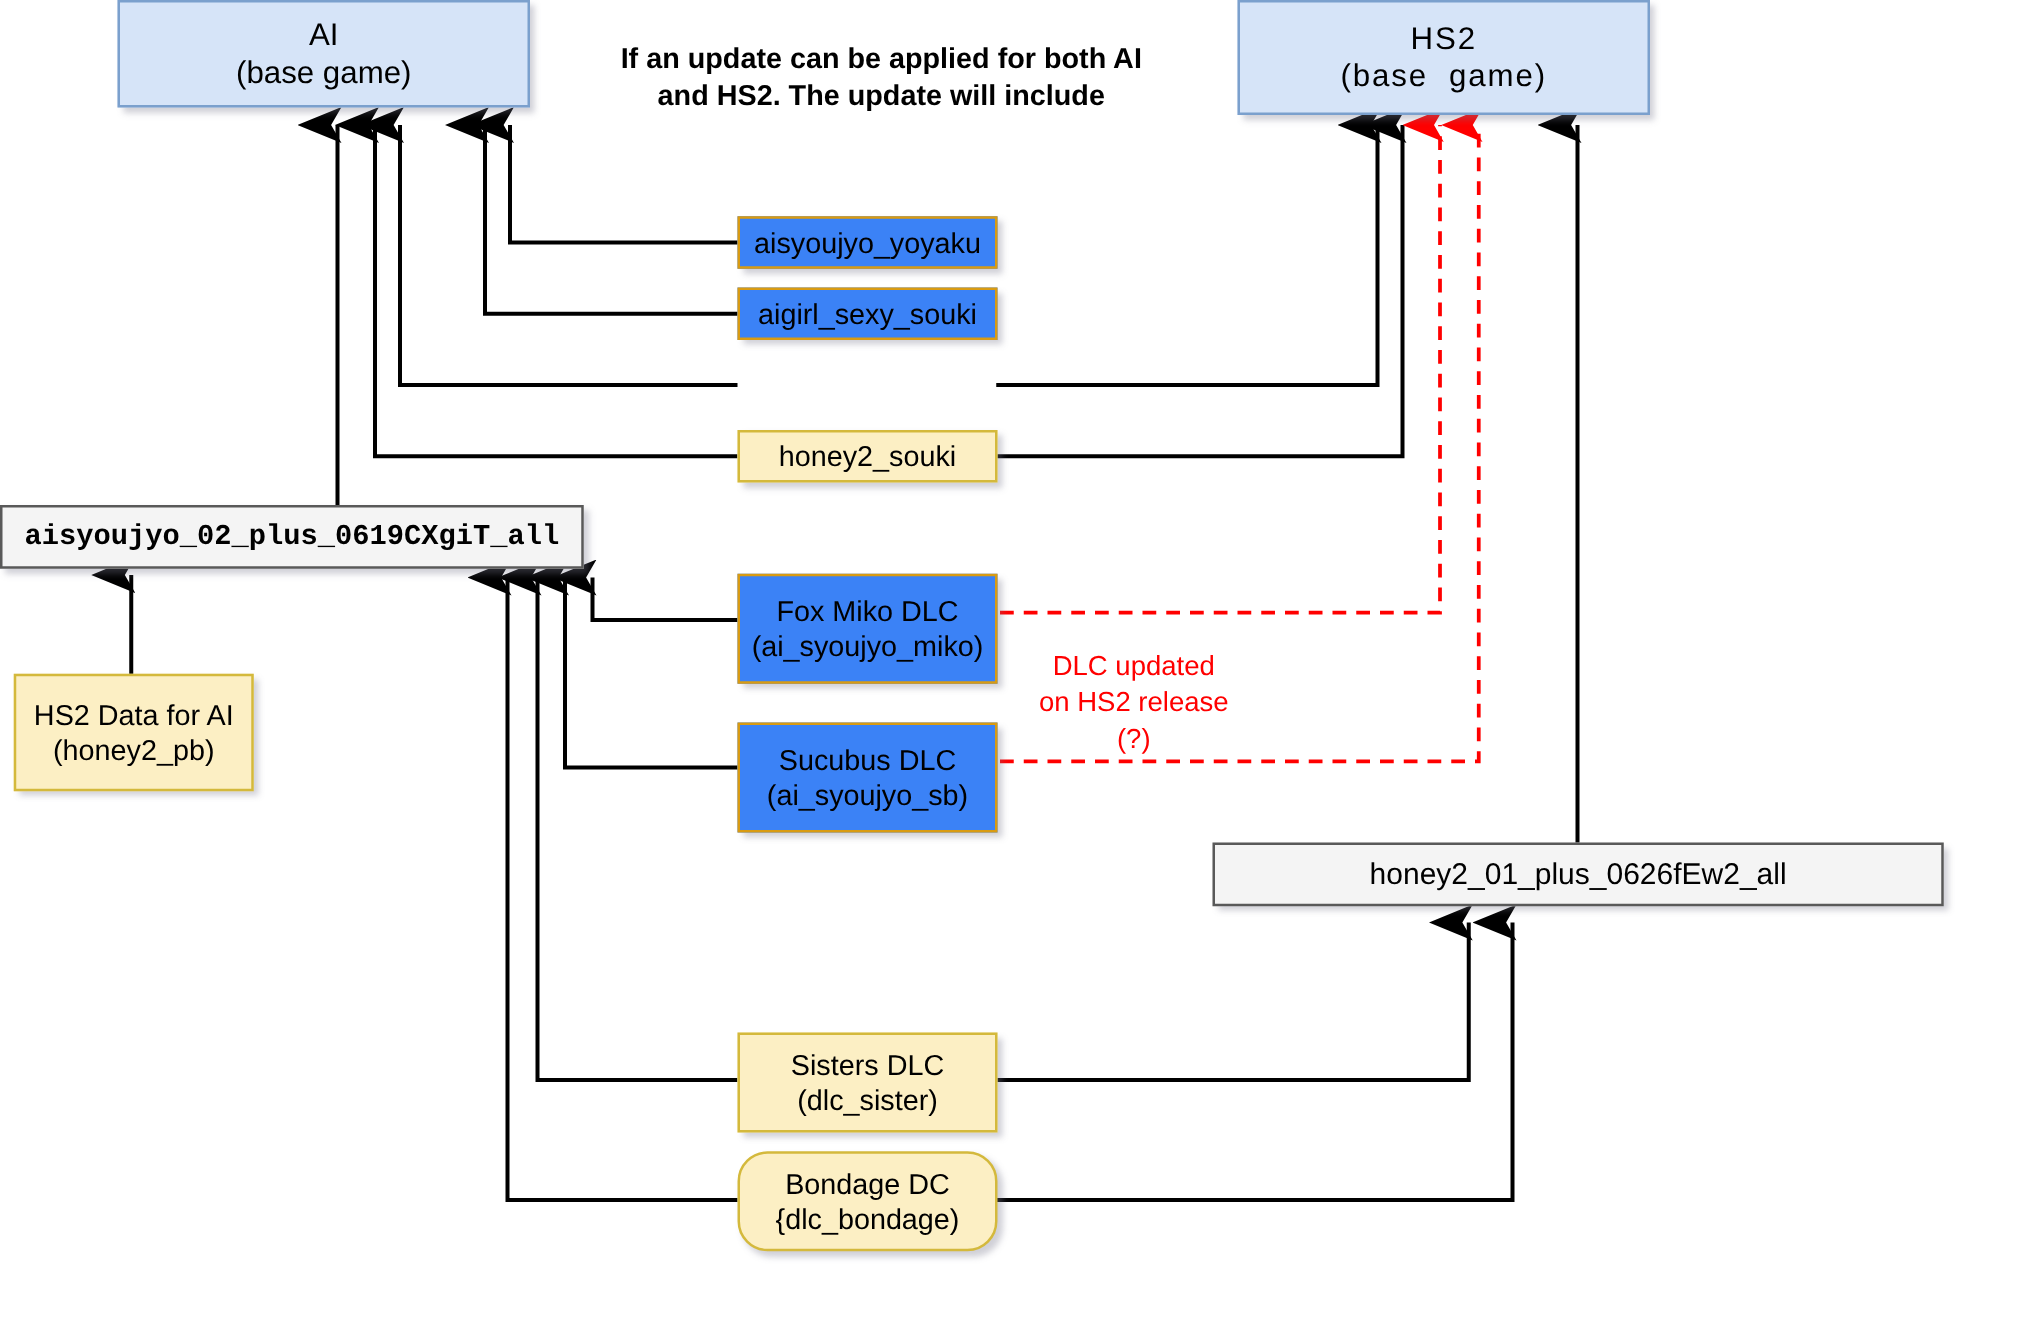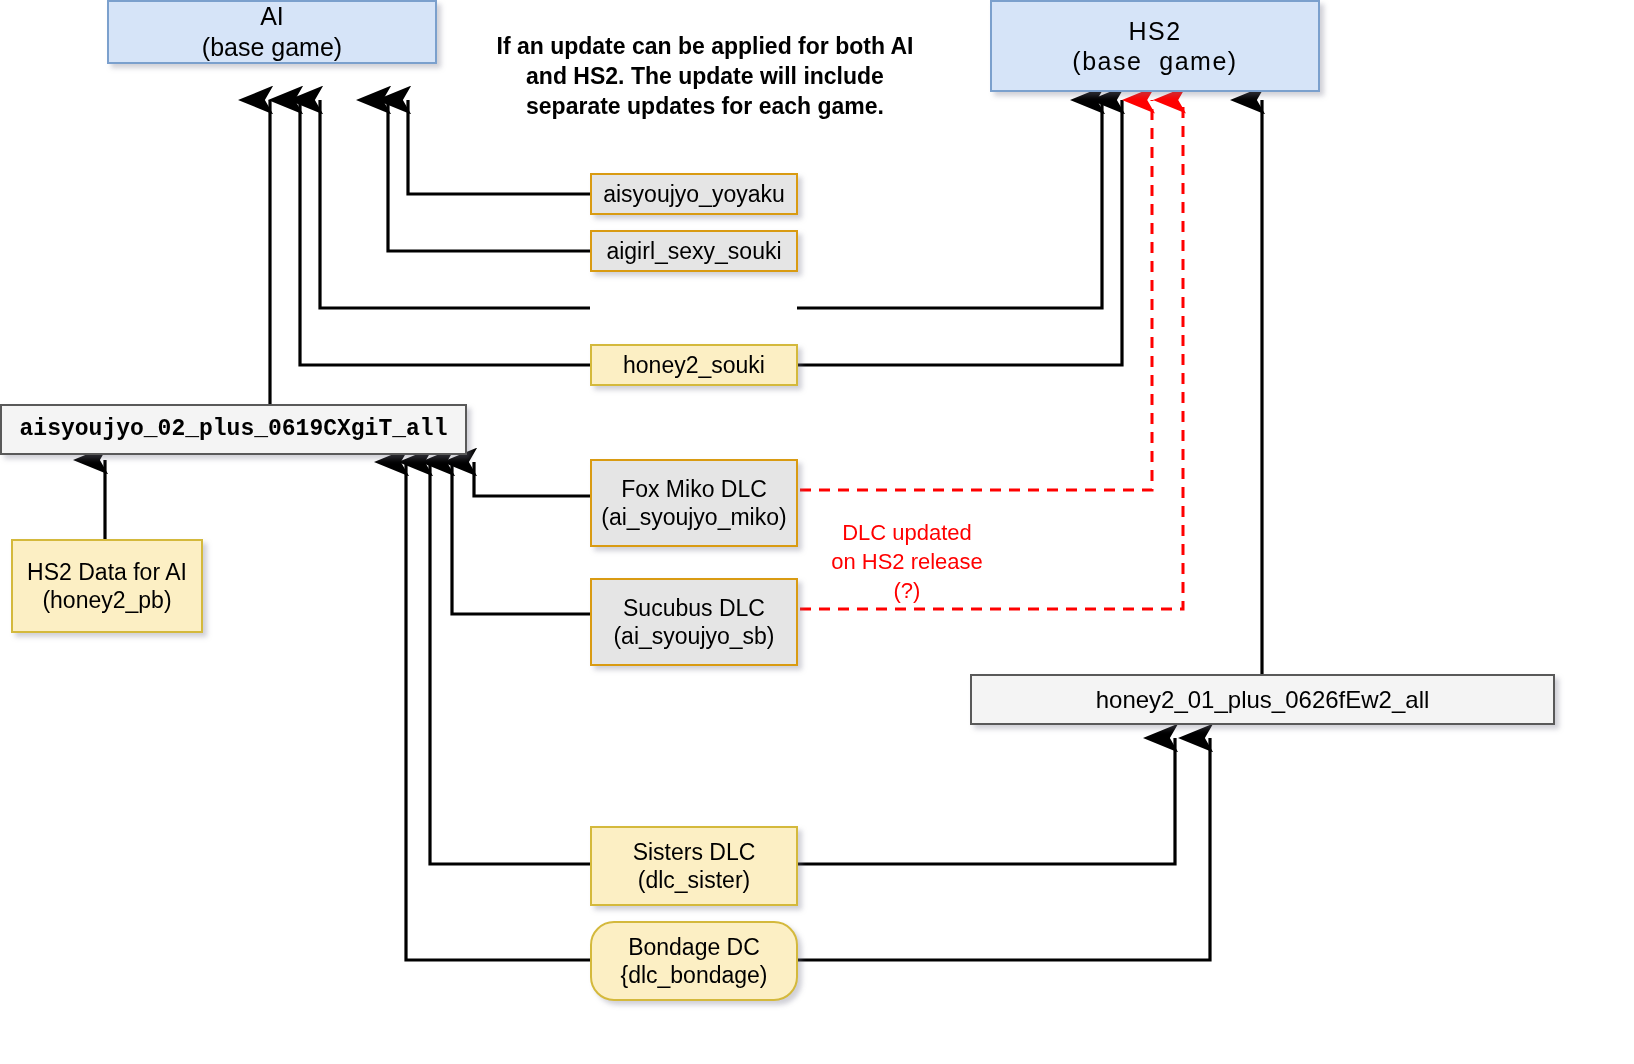--- a/index.html
+++ b/index.html
@@ -11,21 +11,21 @@
   .node{position:absolute;box-sizing:border-box;display:flex;flex-direction:column;
         align-items:center;justify-content:center;text-align:center;
         line-height:1.22;z-index:3;
         box-shadow:4px 4px 5px rgba(120,120,140,.35);}
   .node .l1,.node .l2{display:block;white-space:pre;}
 
   .base-game{background:#d6e4f8;border:2px solid #7ba0cd;font-size:25px;color:#000;}
   .base-game .l2{font-size:25px;}
   .hs2box .l1,.hs2box .l2{letter-spacing:1.5px;}
 
-  .orange{background:#e5e5e5;border:2px solid #d99b12;font-size:23px;color:#000;}
+  .orange{background:#3b82f6;border:2px solid #d99b12;font-size:23px;color:#000;}
   .yellow{background:#fcefc4;border:2px solid #d4b93c;font-size:23px;color:#000;}
   .gray{background:#f4f4f4;border:2px solid #595959;font-size:24px;color:#000;}
   .gray.mono{font-family:"Liberation Mono","DejaVu Sans Mono",monospace;font-weight:bold;font-size:23px;}
 
   .note{position:absolute;text-align:center;font-size:23px;color:#000;line-height:1.3;z-index:4;}
   .red-note{position:absolute;text-align:center;font-size:22px;color:#ff0000;line-height:1.32;z-index:4;}
 
   svg#wires{position:absolute;left:0;top:0;width:1634px;height:1064px;z-index:2;
             pointer-events:none;}
   .w{fill:none;stroke:#000000;stroke-width:3.2;}
@@ -74,34 +74,33 @@
 
     <path class="w" d="M797,960 L1210,960 L1210,738" marker-end="url(#ah)"></path>
 
     <path class="w" d="M1262,688 L1262,100" marker-end="url(#ah)"></path>
 
     <path class="wr" d="M800,490 L1152,490 L1152,100" marker-end="url(#ahr)"></path>
 
     <path class="wr" d="M800,609 L1183,609 L1183,100" marker-end="url(#ahr)"></path>
   </svg>
 
-  <div class="node base-game" style="left:107px;top:0px;width:330px;height:64px;justify-content:flex-end;">
+  <div class="node base-game" style="left:94px;top:0px;width:330px;height:86px;">
     <span class="l1">AI</span>
     <span class="l2">(base game)</span>
   </div>
 
   <div class="node base-game hs2box" style="left:990px;top:0px;width:330px;height:92px;">
     <span class="l1">HS2</span>
     <span class="l2">(base  game)</span>
   </div>
 
   <div class="note" style="left:490px;top:32px;width:430px;font-weight:bold;">
     <span>If an update can be applied for both AI</span><br>
     <span>and HS2. The update will include</span><br>
-    <span>separate updates for each game.</span>
   </div>
 
   <div class="node orange" style="left:590px;top:173px;width:208px;height:42px;">
     <span class="l1">aisyoujyo_yoyaku</span>
   </div>
 
   <div class="node orange" style="left:590px;top:230px;width:208px;height:42px;">
     <span class="l1">aigirl_sexy_souki</span>
   </div>
 

